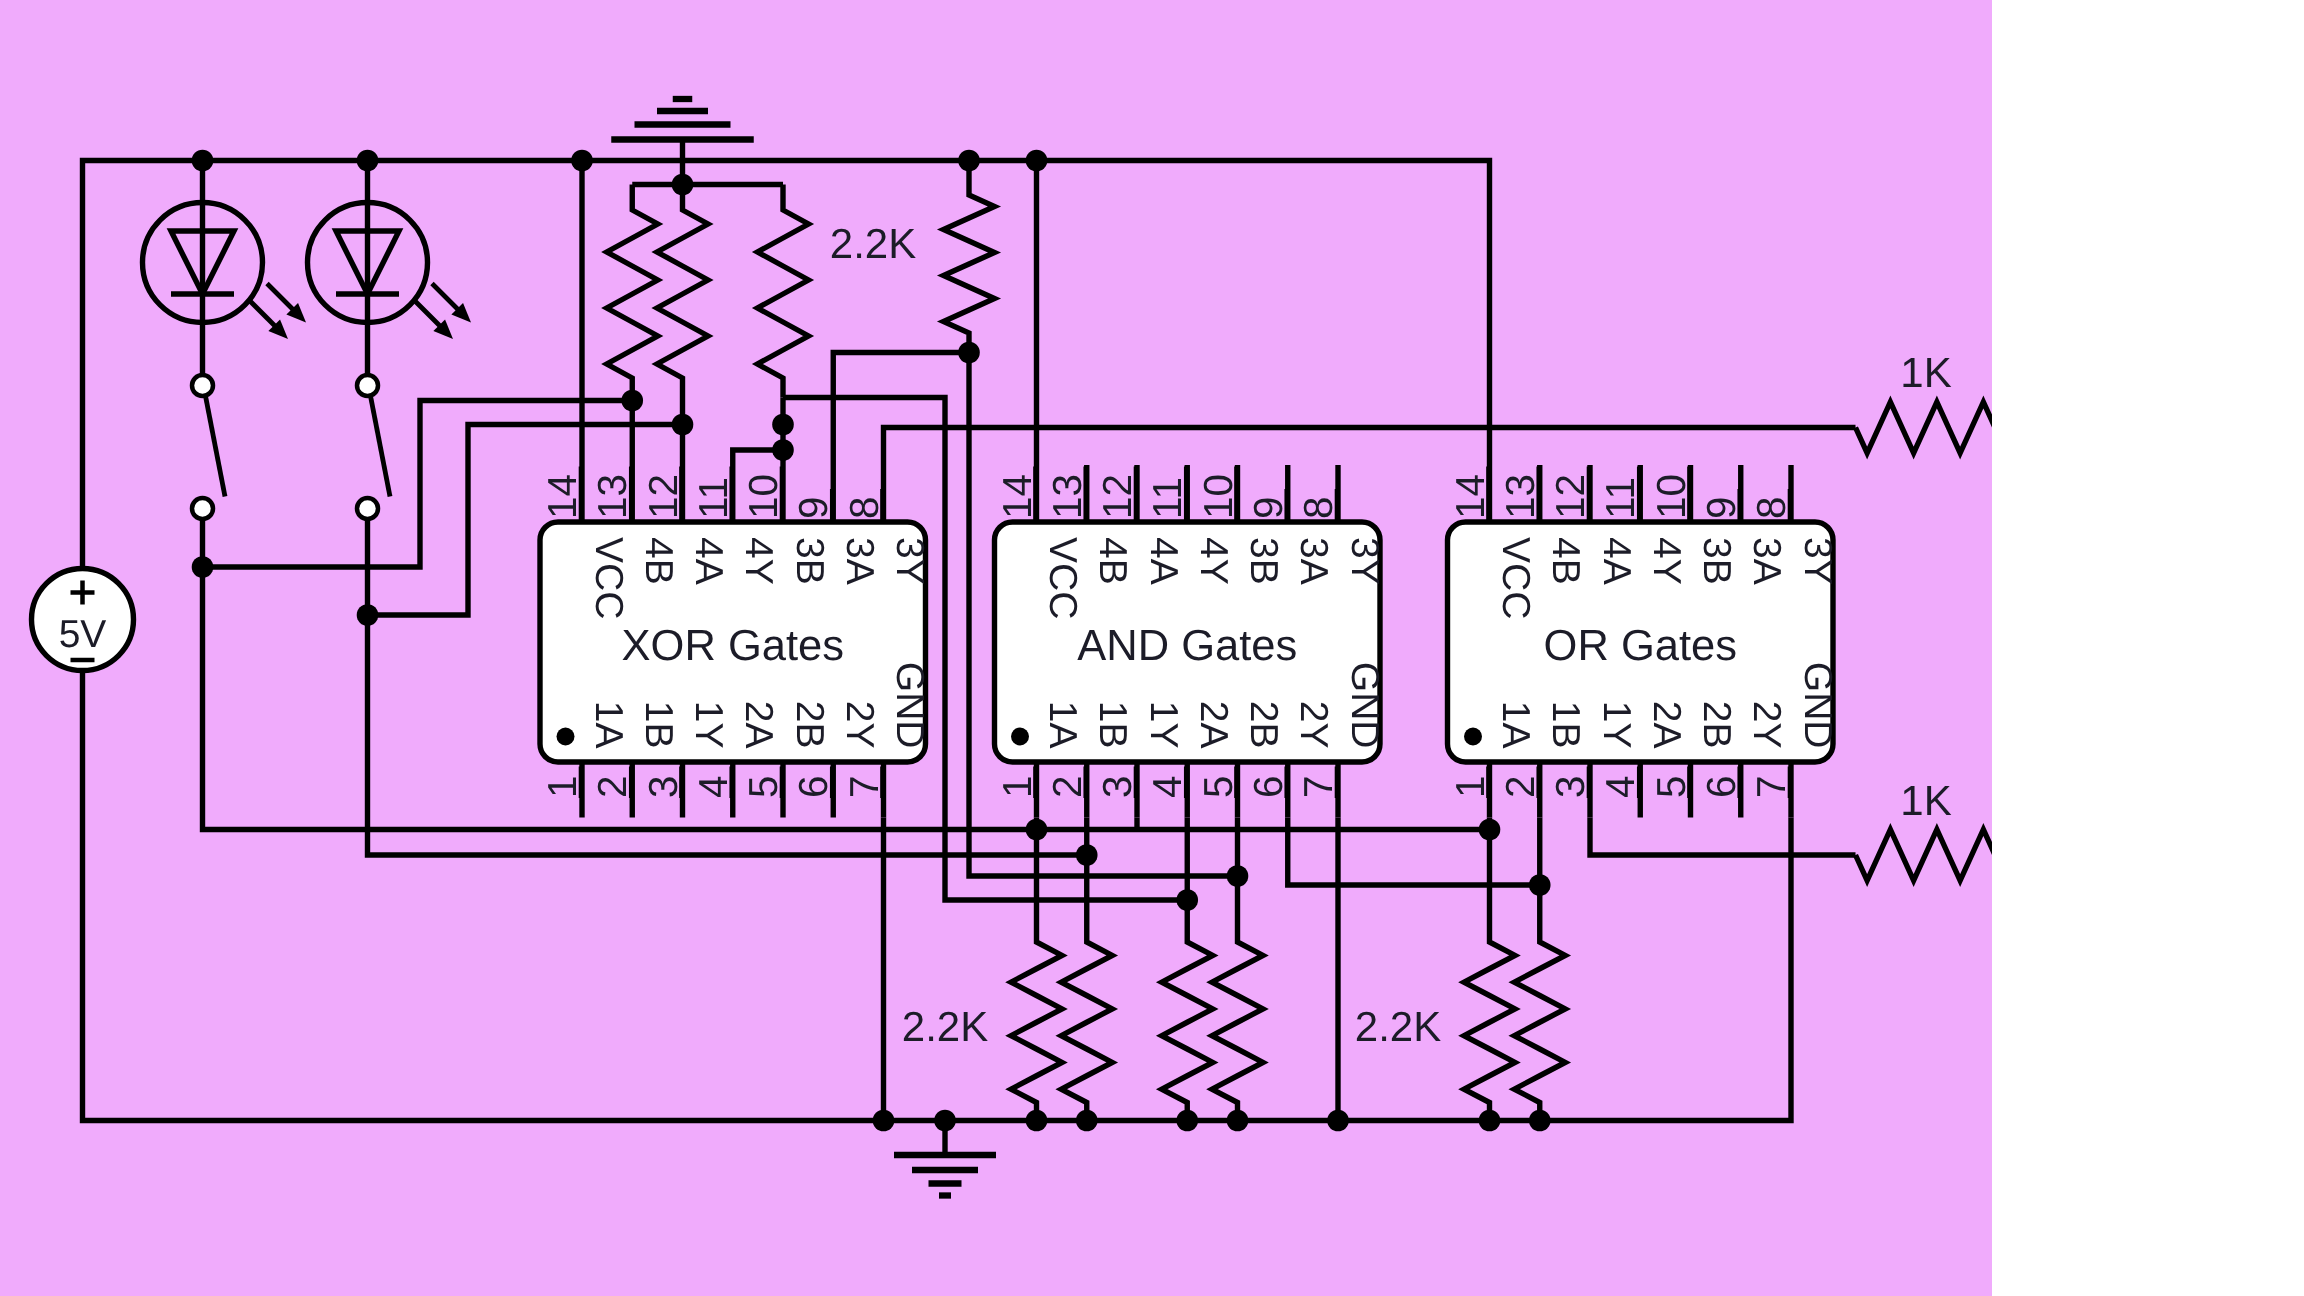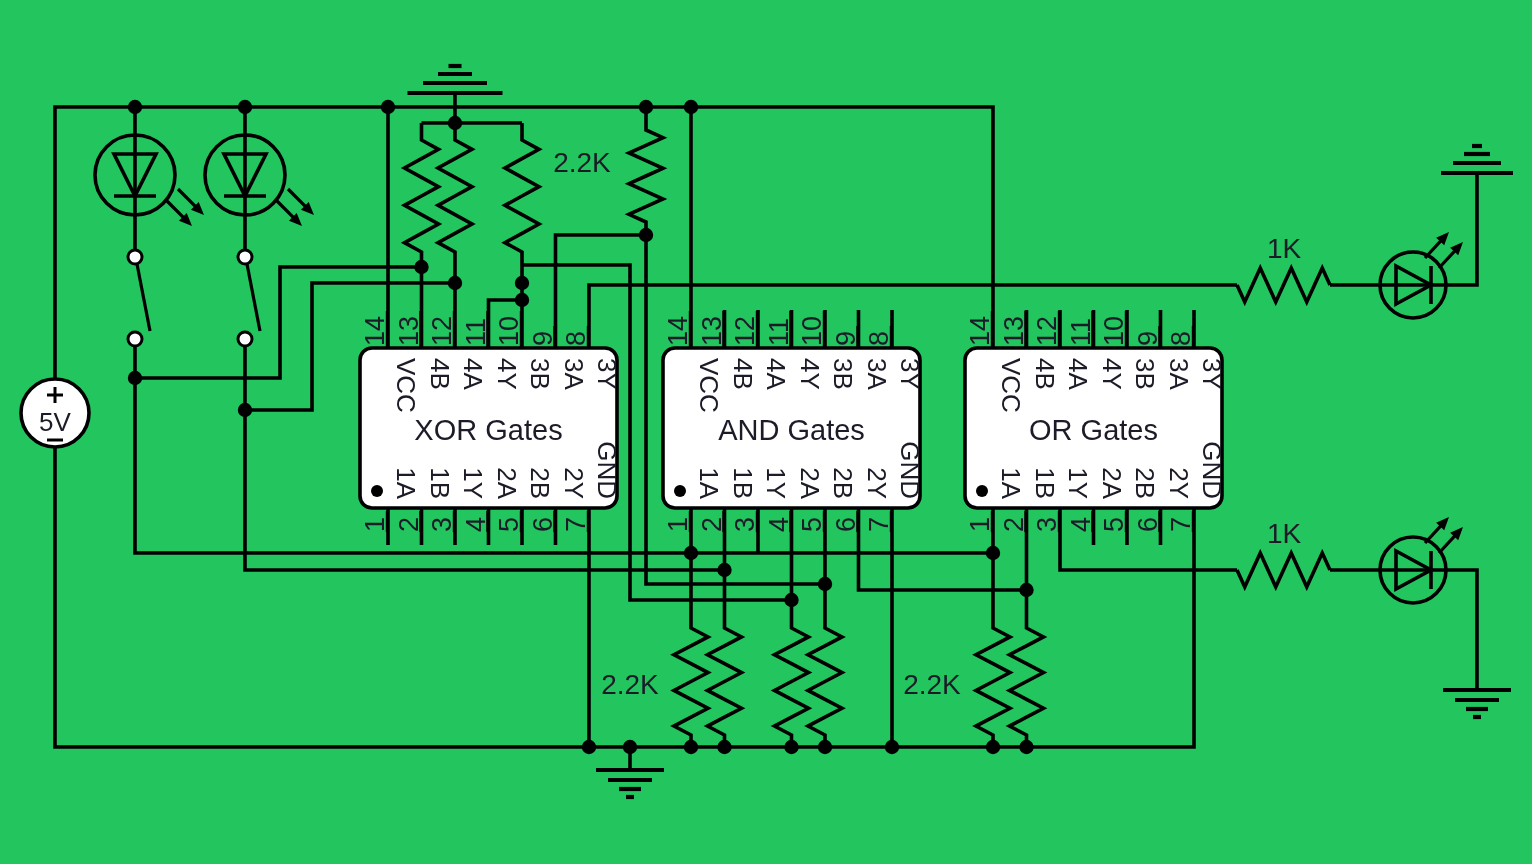--- a/index.html
+++ b/index.html
@@ -1,16 +1,16 @@
 <!DOCTYPE html>
 <html><head>
 <meta charset="utf-8">
 <style>
   html,body{margin:0;padding:0;background:#ffffff;}
-  .stage{width:1532px;height:864px;position:relative;background:#22c55e;overflow:hidden;}
+  .stage{width:1328px;height:864px;position:relative;background:#f0abfc;overflow:hidden;}
   svg{display:block;font-family:"Liberation Sans", sans-serif;}
   svg text{fill:#1c1c28;}
 </style>
 </head>
 <body>
 
 <div class="stage">
   <svg id="schematic" width="1536" height="864" viewBox="0 0 1536 864">
       <g>
         <path d="M55 379 L55 107 L993 107 L993 310" fill="none" stroke="#000" stroke-width="3.6"></path>

